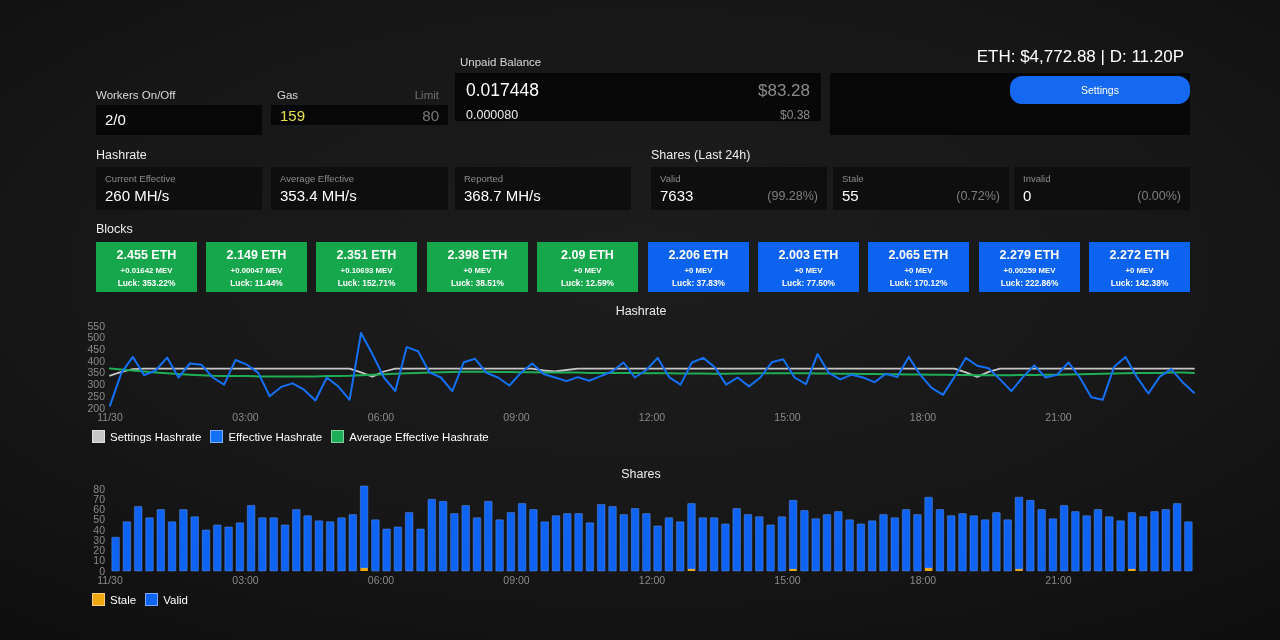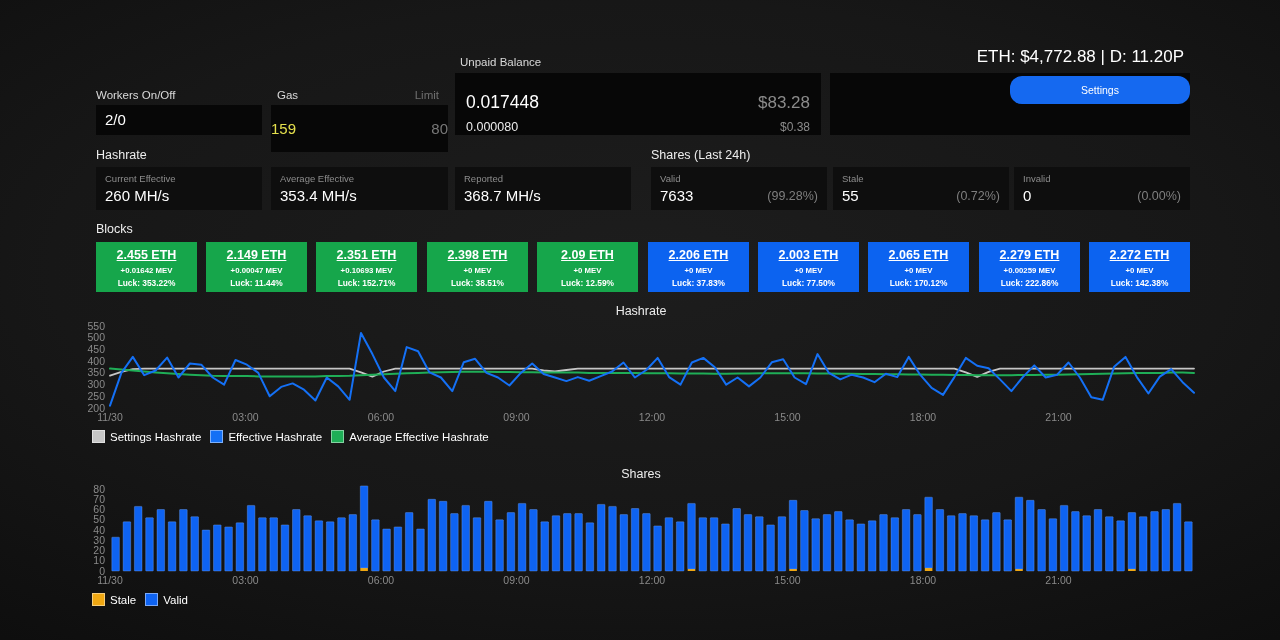--- a/index.html
+++ b/index.html
@@ -17,24 +17,24 @@
   
   .logo{left:95px;top:41px;display:flex;align-items:center;gap:9px;}
   .logo-text{font-size:21px;font-weight:700;color:#ffffff;letter-spacing:.2px;}
   .logo-text .tld{color:#2d80f5;font-weight:700;}
   .ticker{right:96px;top:47px;font-size:17px;color:#ffffff;}
   
   .minilabel{font-size:11.5px;color:#d9d9d9;}
   .minilabel.dim{color:#6f6f6f;}
   .panel{background:#070707;}
   .box-workers{left:96px;top:105px;width:166px;height:30px;line-height:30px;padding:0 9px;box-sizing:border-box;font-size:15px;color:#fff;}
-  .box-gas{left:271px;top:105px;width:177px;height:47px;display:flex;justify-content:space-between;align-items:center;padding:0 0;box-sizing:border-box;}
+  .box-gas{left:271px;top:105px;width:177px;height:20px;display:flex;justify-content:space-between;align-items:center;padding:0 9px;box-sizing:border-box;}
   .gas-val{font-size:15px;color:#e5e04d;}
   .gas-limit{font-size:15px;color:#787878;}
-  .box-unpaid{left:455px;top:73px;width:366px;height:62px;box-sizing:border-box;padding:19px 11px 6px 11px;}
+  .box-unpaid{left:455px;top:73px;width:366px;height:48px;box-sizing:border-box;padding:7px 11px 6px 11px;}
   .unpaid-row1{display:flex;justify-content:space-between;align-items:baseline;}
   .unpaid-row2{display:flex;justify-content:space-between;align-items:baseline;margin-top:7px;}
   .u-crypto1{font-size:17.5px;color:#ffffff;}
   .u-fiat1{font-size:17px;color:#8b8b8b;}
   .u-crypto2{font-size:12.5px;color:#ececec;}
   .u-fiat2{font-size:12px;color:#8b8b8b;}
   .box-settings{left:830px;top:73px;width:360px;height:62px;}
   .btn-settings{
     left:1010px;top:76px;width:180px;height:28px;background:#1569f0;border:none;border-radius:12px;
     color:#fff;font-size:10.5px;font-family:inherit;cursor:pointer;display:flex;align-items:center;justify-content:center;
@@ -43,21 +43,21 @@
   .sec-header{font-size:12.5px;color:#ededed;}
   .stat-card{top:167px;height:43px;background:#0e0e0e;box-sizing:border-box;padding:6px 9px 0 9px;}
   .card-label{font-size:9.5px;color:#8d8d8d;}
   .card-valrow{display:flex;justify-content:space-between;align-items:center;margin-top:3px;}
   .card-value{font-size:15px;color:#ffffff;}
   .card-percent{font-size:12.5px;color:#7f7f7f;}
   
   .block-card{top:242px;width:101px;height:50px;text-align:center;color:#fff;cursor:pointer;}
   .block-card[data-color="green"]{background:#16a64b;}
   .block-card[data-color="blue"]{background:#0c63f0;}
-  .b-reward{font-size:12.5px;font-weight:700;margin-top:6px;text-decoration:underline;}
+  .b-reward{font-size:12.5px;font-weight:700;margin-top:6px;}
   .b-mev{font-size:7.8px;font-weight:700;margin-top:3.5px;}
   .b-luck{font-size:8.4px;font-weight:700;margin-top:3.5px;}
   
   .chart-title{left:86px;width:1110px;text-align:center;font-size:12.5px;color:#ededed;}
   svg text.tick{fill:#8a8a8a;font-size:10.5px;font-family:"Liberation Sans",sans-serif;}
   .legend{display:flex;align-items:center;}
   .legend-item{display:flex;align-items:center;margin-right:9px;}
   .legend-swatch{width:13px;height:13px;border:1.5px solid rgba(255,255,255,0.45);box-sizing:border-box;margin-right:5px;}
   .legend-label{font-size:11.5px;color:#ffffff;}
 </style>

